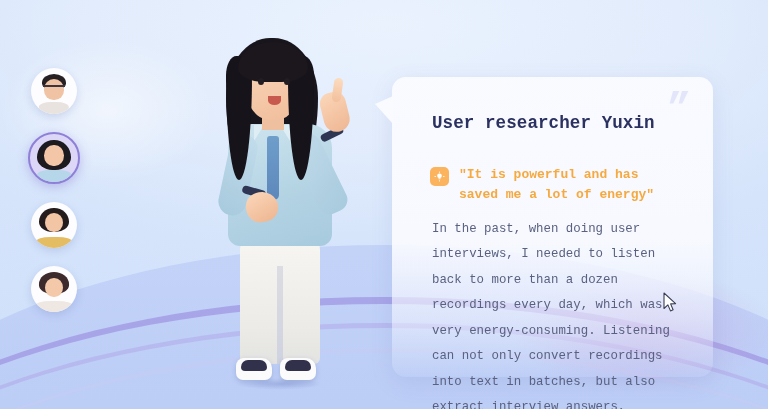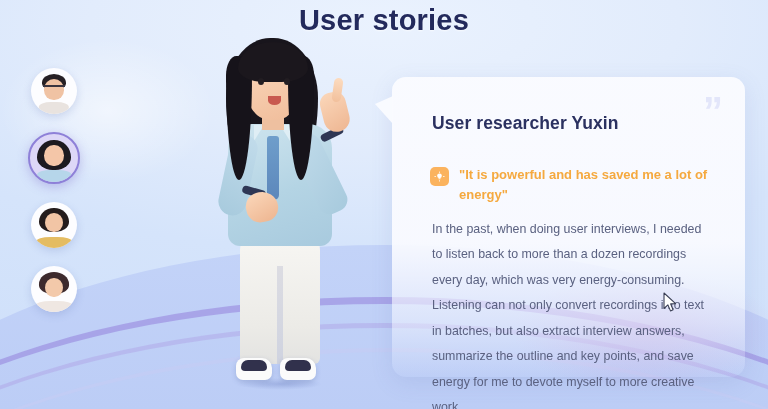--- a/index.html
+++ b/index.html
@@ -254,29 +254,30 @@
   .ch-shadow {
     position: absolute; left: 28px; top: 346px;
     width: 112px; height: 16px;
     background: radial-gradient(closest-side, rgba(90,110,180,.30), rgba(90,110,180,0) 75%);
   }
 
   
   .card {
     position: absolute;
     left: 392px; top: 77px;
-    width: 353px; height: 300px;
+    width: 321px; height: 300px;
     border-radius: 14px;
     background: linear-gradient(180deg,
                 rgba(250,251,255,.97) 0%,
                 rgba(249,250,255,.95) 55%,
                 rgba(244,246,255,.50) 82%,
                 rgba(240,243,255,0) 100%);
     box-shadow: 0 6px 22px rgba(90,110,180,.13);
     z-index: 5;
+    font-family: Liberation Mono, monospace;
   }
   .card-tail {
     position: absolute;
     left: -17px; top: 19px;
     width: 0; height: 0;
     border-style: solid;
     border-width: 8px 18px 20px 0;
     border-color: transparent rgba(250,251,255,.97) transparent transparent;
   }
   .quote-mark {
@@ -341,21 +342,20 @@
 
 <div class="stage">
 
   <div class="glow-tl"></div>
   <div class="floor"></div>
   <div class="arc-soft"></div>
   <div class="arc-purple"></div>
   <div class="arc-purple two"></div>
   <div class="glow-tr"></div>
 
-  <div class="page-title">User stories</div>
 
   <div class="avatar-rail">
 
     <div class="avatar a1">
       <div class="face">
         <div class="body"></div>
         <div class="hair"></div>
         <div class="skin"></div>
         <div class="glasses"></div>
       </div>

